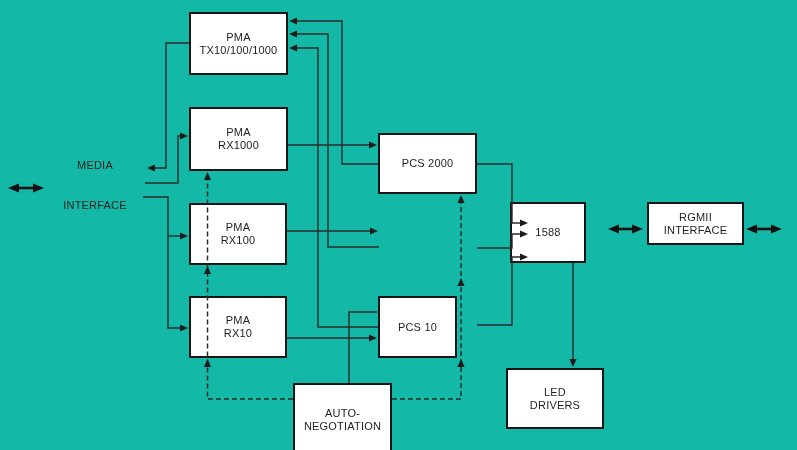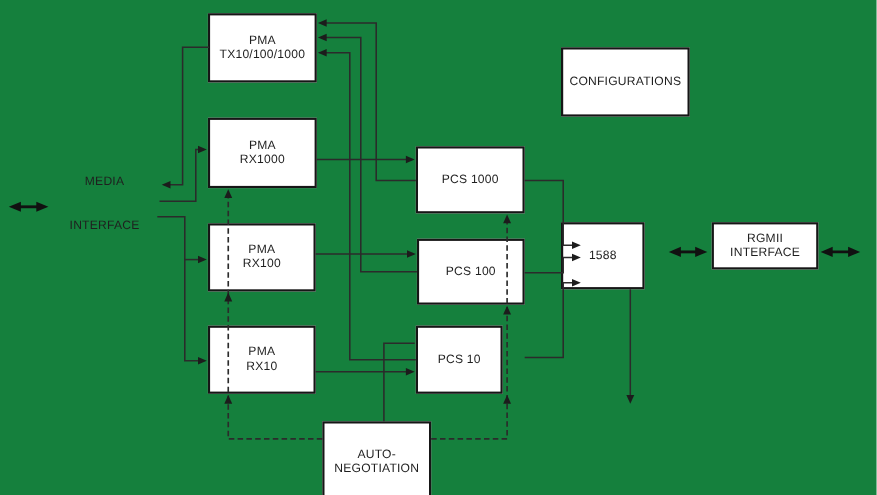--- a/index.html
+++ b/index.html
@@ -1,19 +1,19 @@
 <!DOCTYPE html>
 <html><head>
 <meta charset="utf-8">
 <style>
   html,body{margin:0;padding:0;background:#ffffff;}
   .stage{
     position:relative;
     width:797px;height:450px;
-    background:#15803d;
+    background:#14b8a6;
     font-family:"Liberation Sans", sans-serif;
     overflow:hidden;
   }
   .box{
     position:absolute;
     box-sizing:border-box;
     border:2px solid #161616;
     background:#ffffff;
     display:flex;
     flex-direction:column;
@@ -169,45 +169,43 @@
     <span>PMA</span>
     <span>RX100</span>
   </div>
 
   <div class="box" style="left:189px;top:296px;width:98px;height:62px">
     <span>PMA</span>
     <span>RX10</span>
   </div>
 
 
-  <div class="box" style="left:510px;top:43px;width:117px;height:63px">
-    <span>CONFIGURATIONS</span>
-  </div>
 
   <div class="box" style="left:378px;top:133px;width:99px;height:61px">
-    <span>PCS 1000</span>
-  </div>
-
-  <div class="box" style="left:379px;top:217px;width:98px;height:60px">
-    <span>PCS 100</span>
-  </div>
+    <span>PCS 2000</span>
+  </div>
+
 
   <div class="box" style="left:378px;top:296px;width:79px;height:62px">
     <span>PCS 10</span>
   </div>
 
   <div class="box" style="left:510px;top:202px;width:76px;height:61px">
     <span>1588</span>
   </div>
 
   <div class="box" style="left:647px;top:202px;width:97px;height:43px">
     <span>RGMII</span>
     <span>INTERFACE</span>
   </div>
 
+  <div class="box" style="left:506px;top:368px;width:98px;height:61px">
+    <span>LED</span>
+    <span>DRIVERS</span>
+  </div>
 
   <div class="box" style="left:293px;top:383px;width:99px;height:73px">
     <span>AUTO-</span>
     <span>NEGOTIATION</span>
   </div>
 
   <div class="floating-label" style="left:45px;top:172px;width:100px;height:26px">
     <span>MEDIA</span>
     <span>INTERFACE</span>
   </div>

